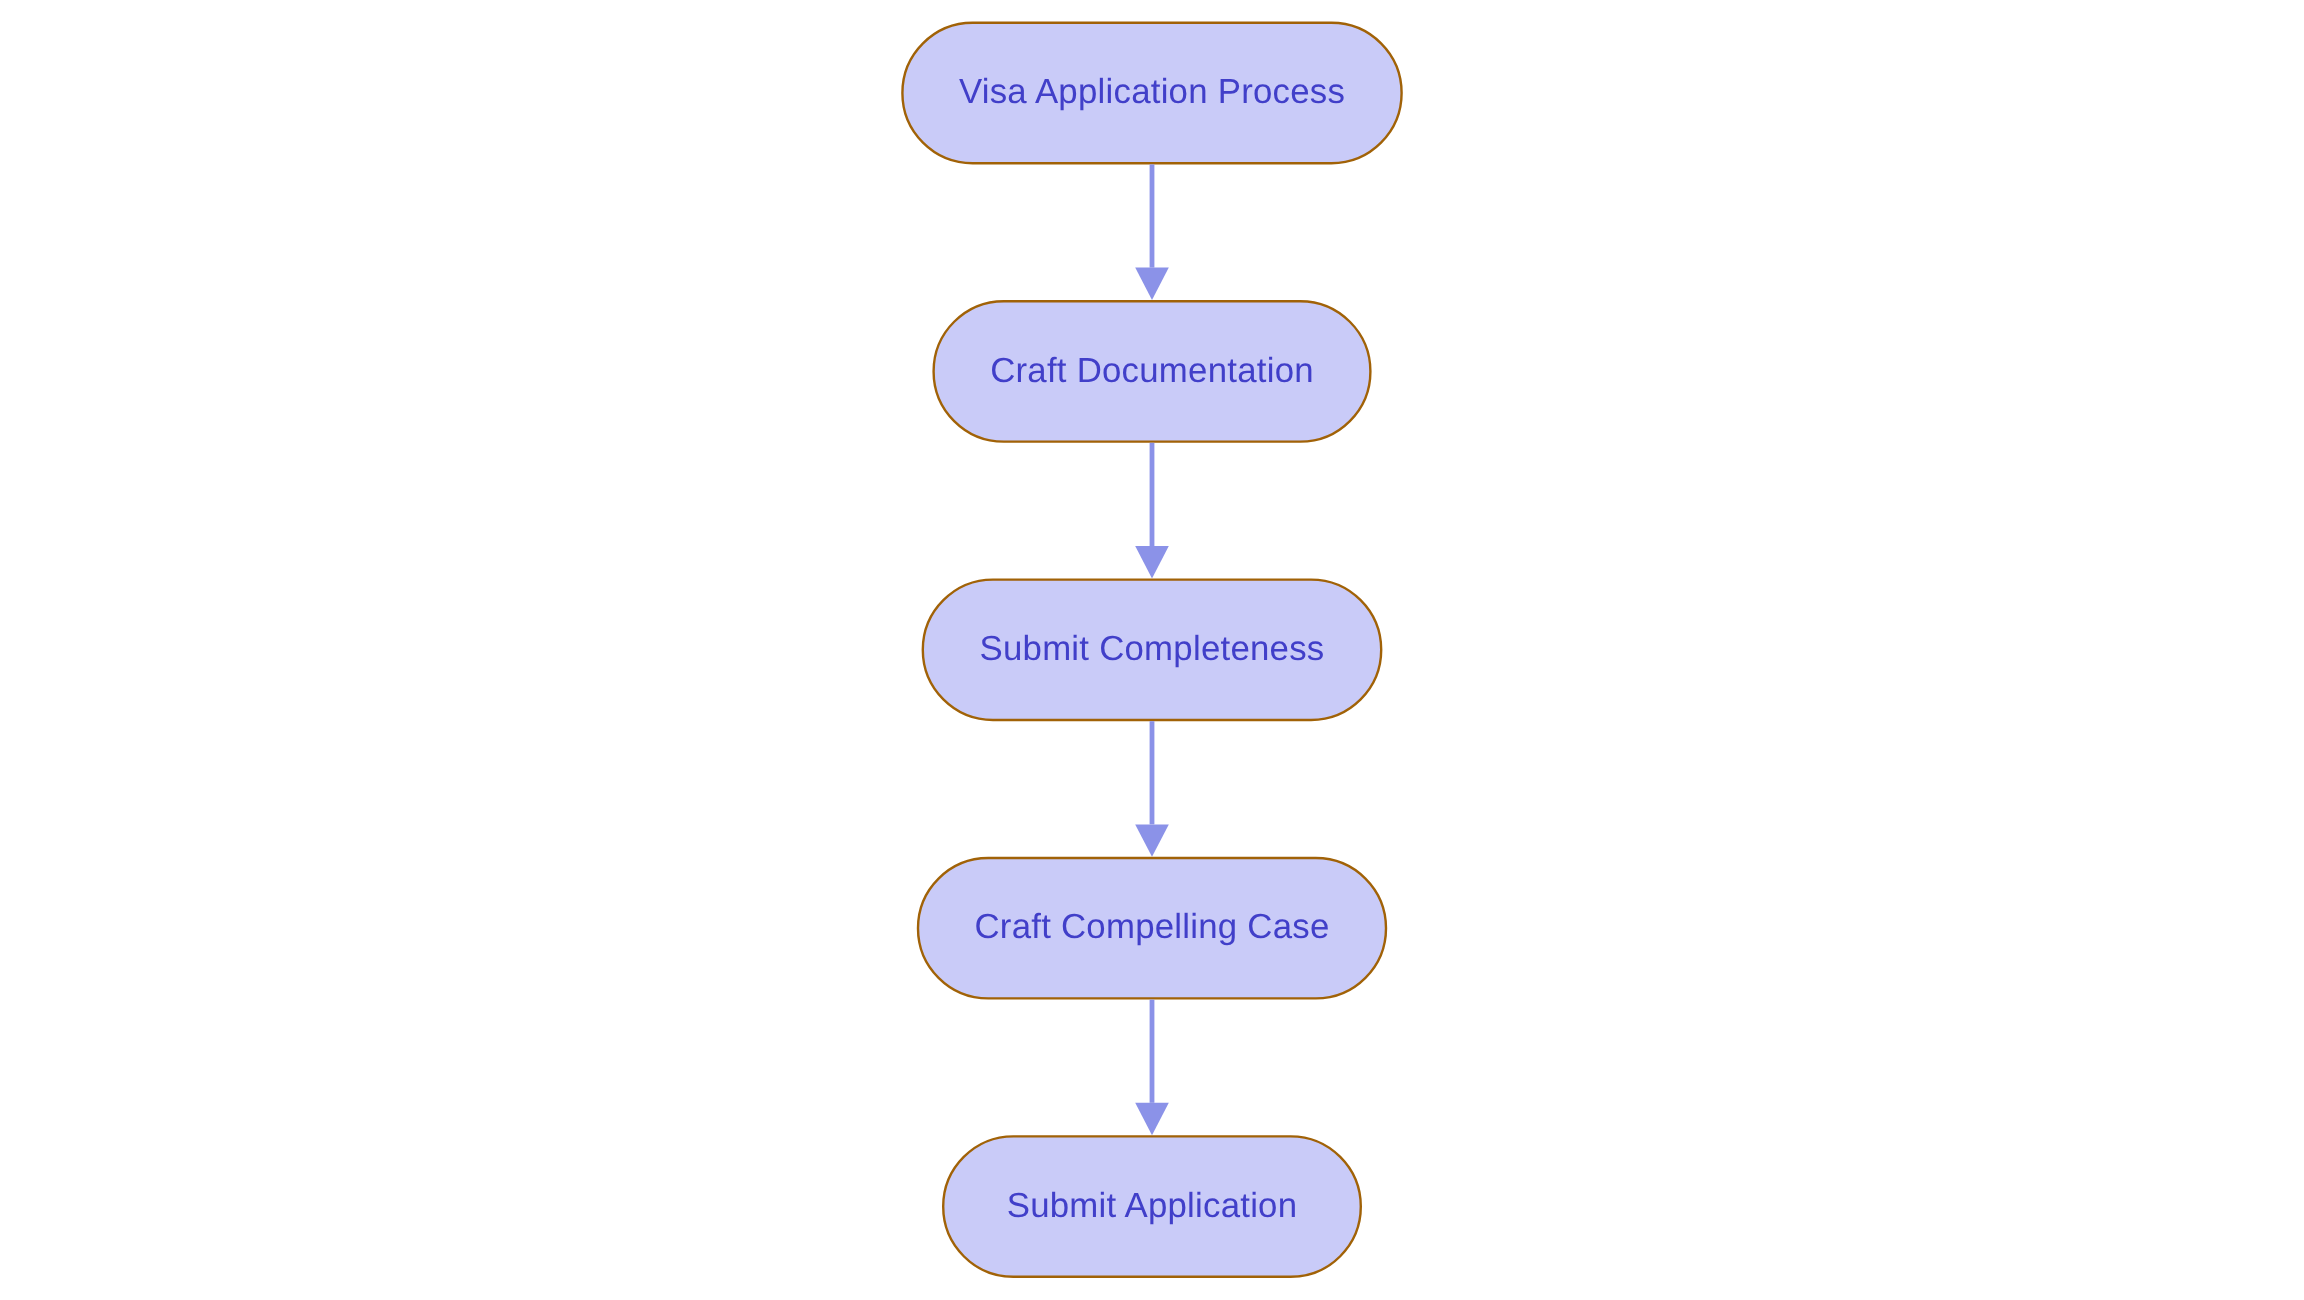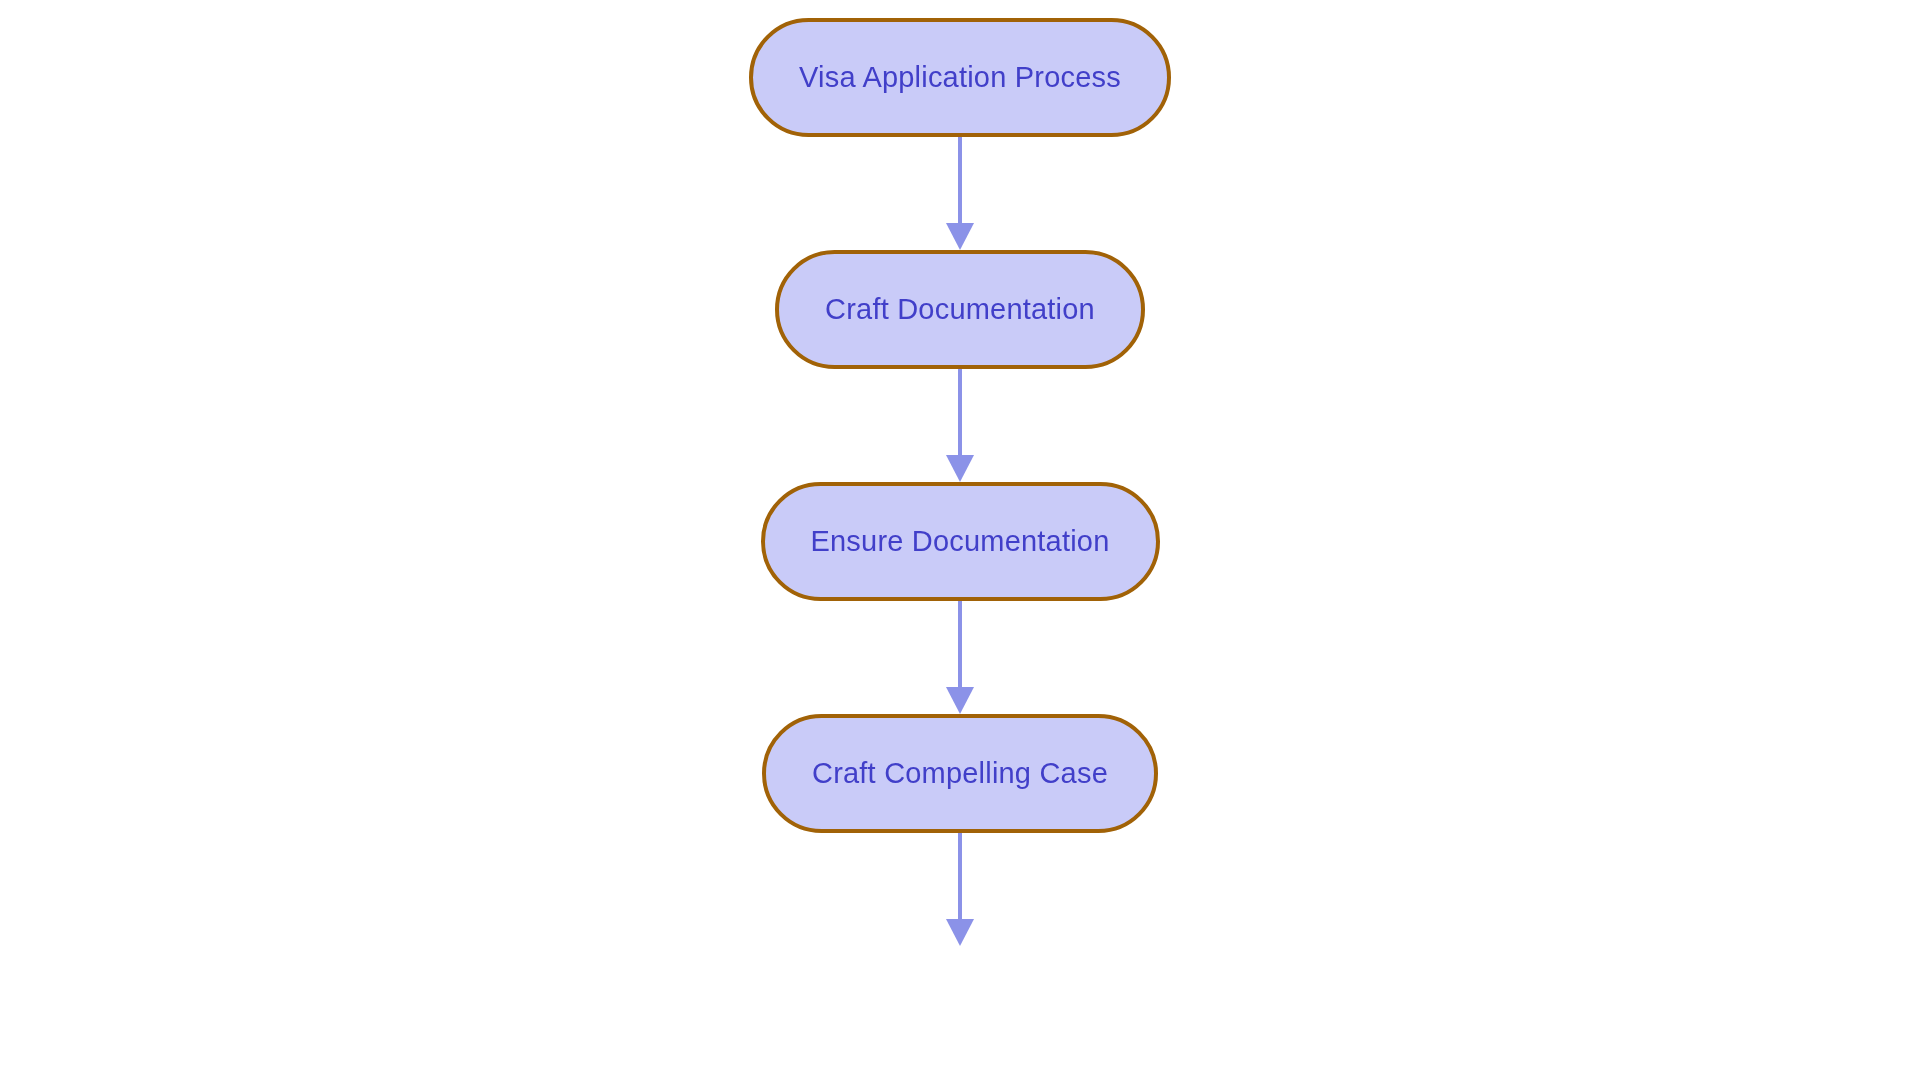--- a/index.html
+++ b/index.html
@@ -20,21 +20,21 @@
     align-items: center;
     padding-top: 18px;
     box-sizing: border-box;
   }
   .node {
     height: 119px;
     min-width: 350px;
     padding: 0 46px;
     box-sizing: border-box;
     background: #c9cbf8;
-    border: 4px solid #a16207;
+    border: 2px solid #a16207;
     border-radius: 60px;
     display: flex;
     align-items: center;
     justify-content: center;
     flex: 0 0 auto;
   }
   .node-label {
     color: #413fc9;
     font-size: 29px;
     font-weight: 500;
@@ -79,31 +79,34 @@
   <div class="node">
     <span class="node-label">Craft Documentation</span>
   </div>
 
   <div class="connector">
     <div class="connector-line"></div>
     <div class="connector-head"></div>
   </div>
 
   <div class="node">
-    <span class="node-label">Ensure Documentation</span>
+    <span class="node-label">Submit Completeness</span>
   </div>
 
   <div class="connector">
     <div class="connector-line"></div>
     <div class="connector-head"></div>
   </div>
 
   <div class="node">
     <span class="node-label">Craft Compelling Case</span>
   </div>
 
   <div class="connector">
     <div class="connector-line"></div>
     <div class="connector-head"></div>
   </div>
 
+  <div class="node">
+    <span class="node-label">Submit Application</span>
+  </div>
 
 </div>
 
 </body></html>

